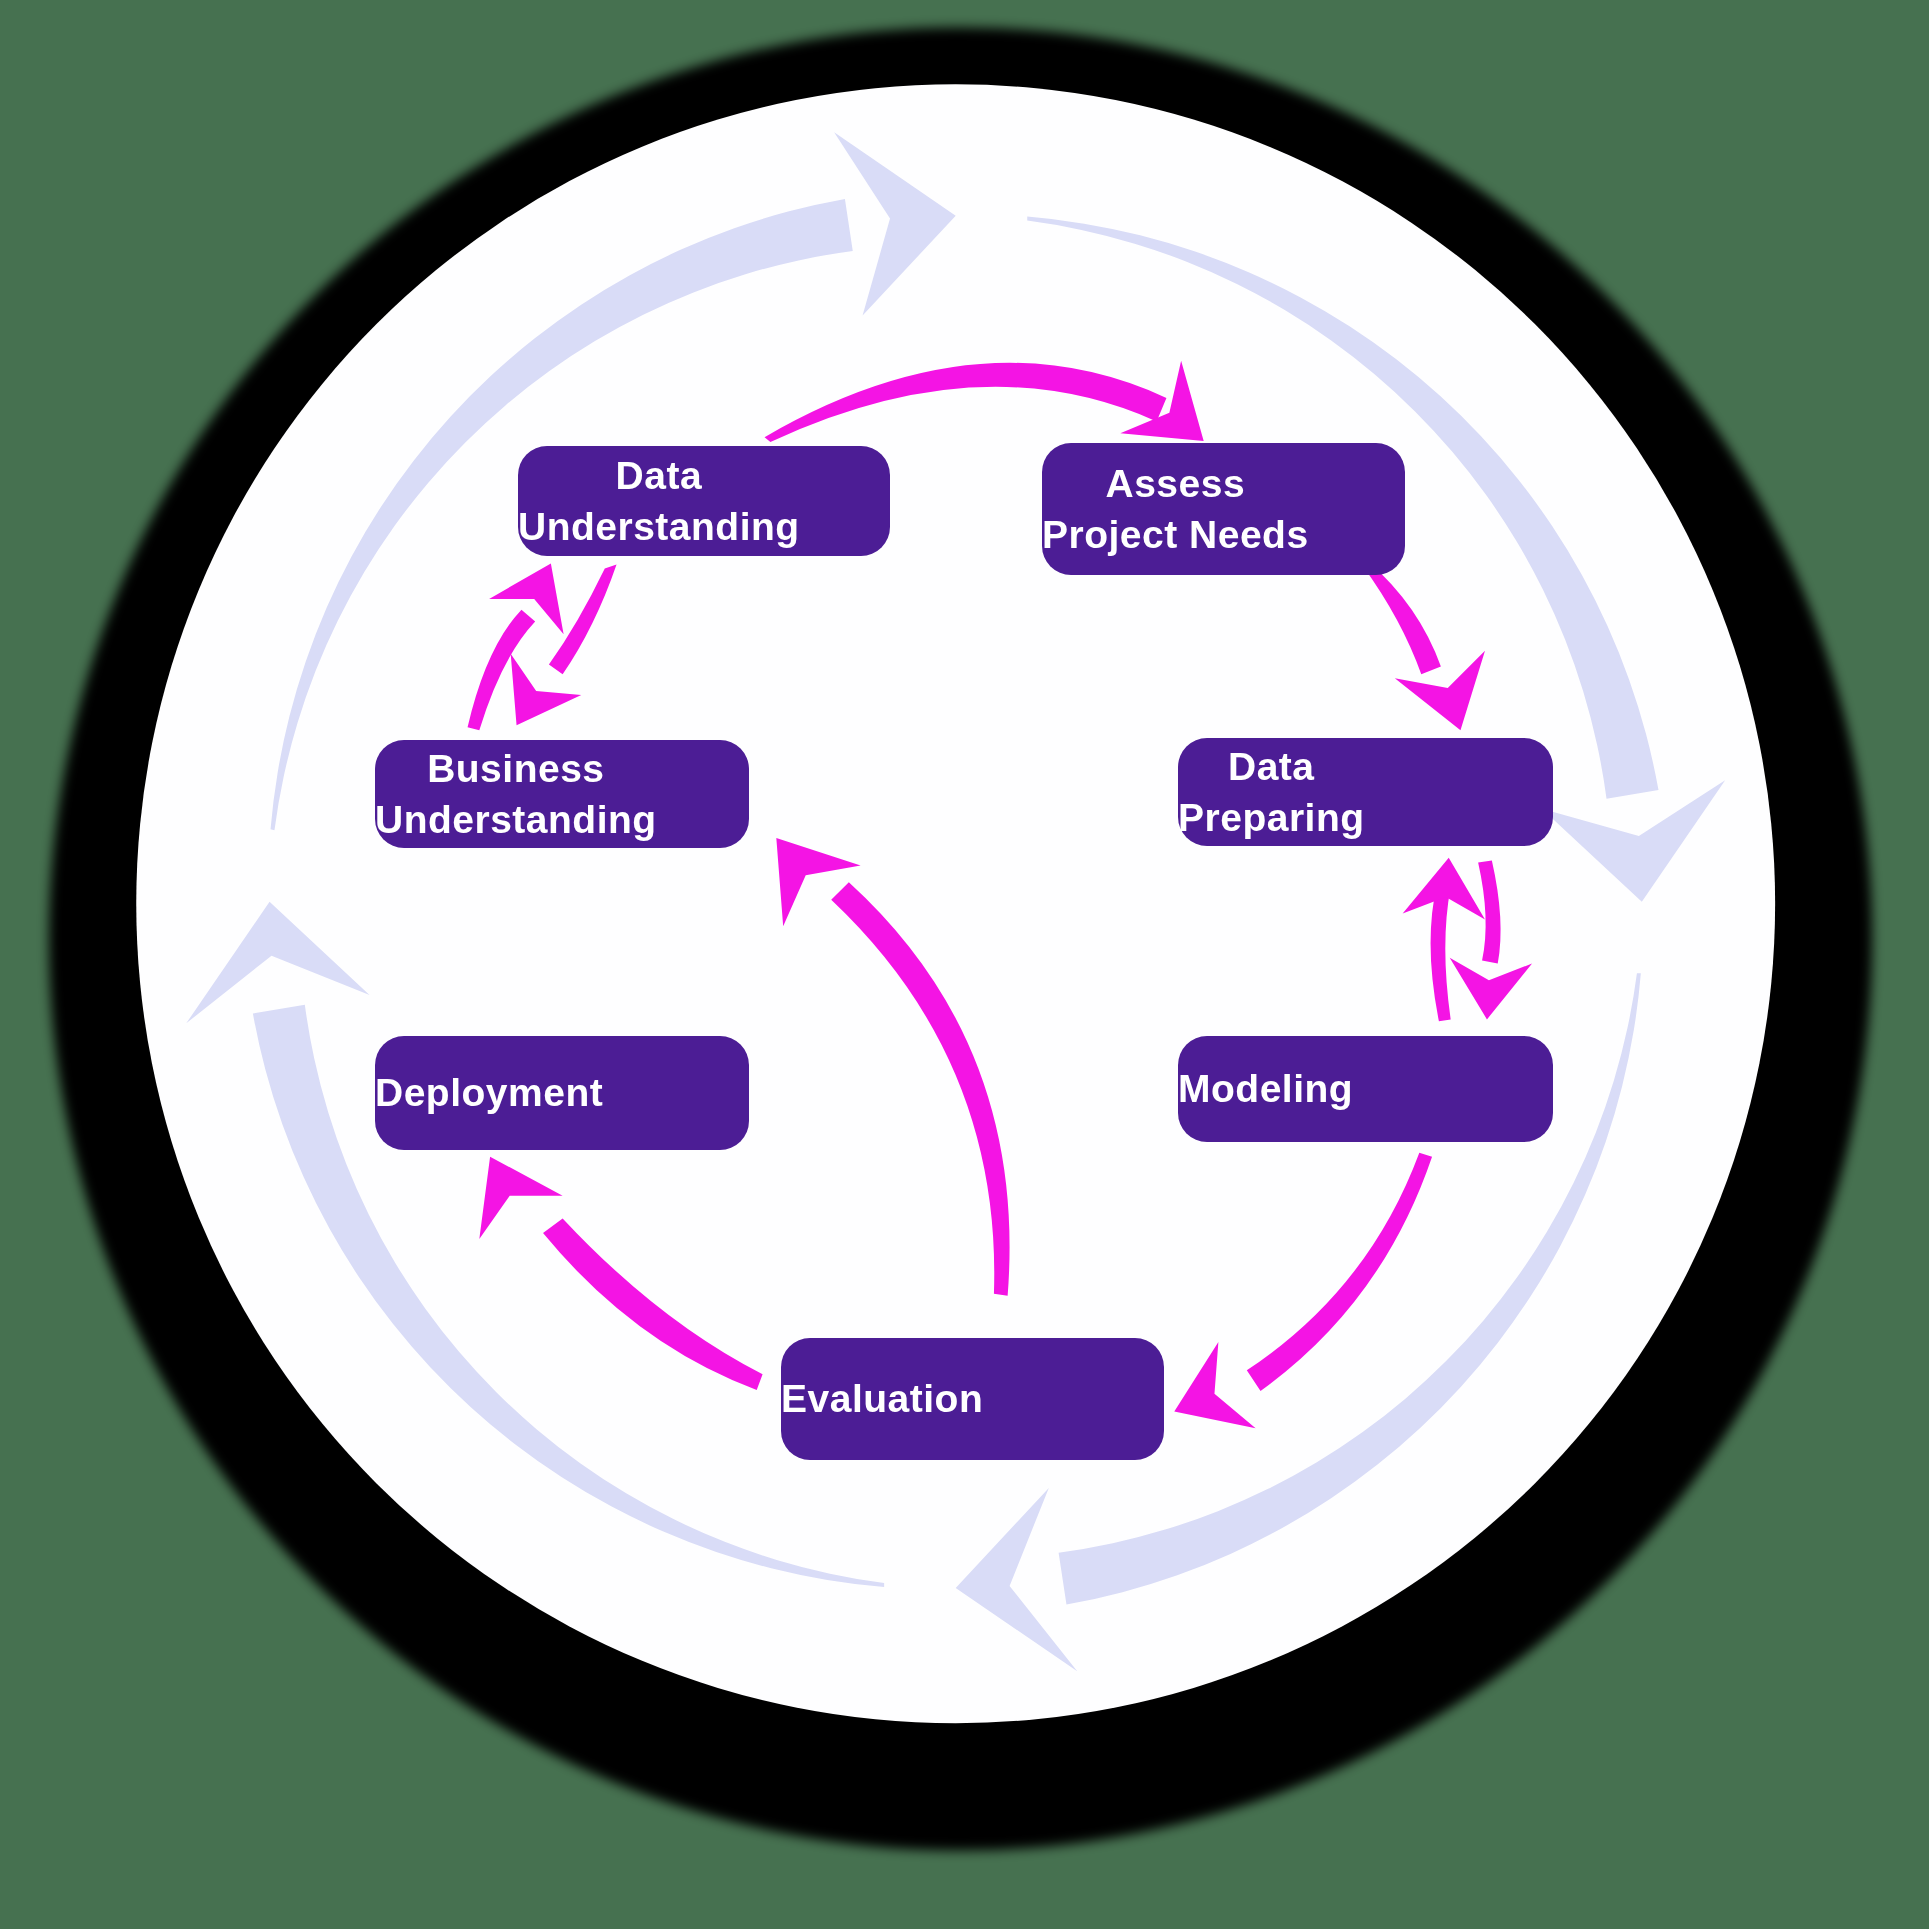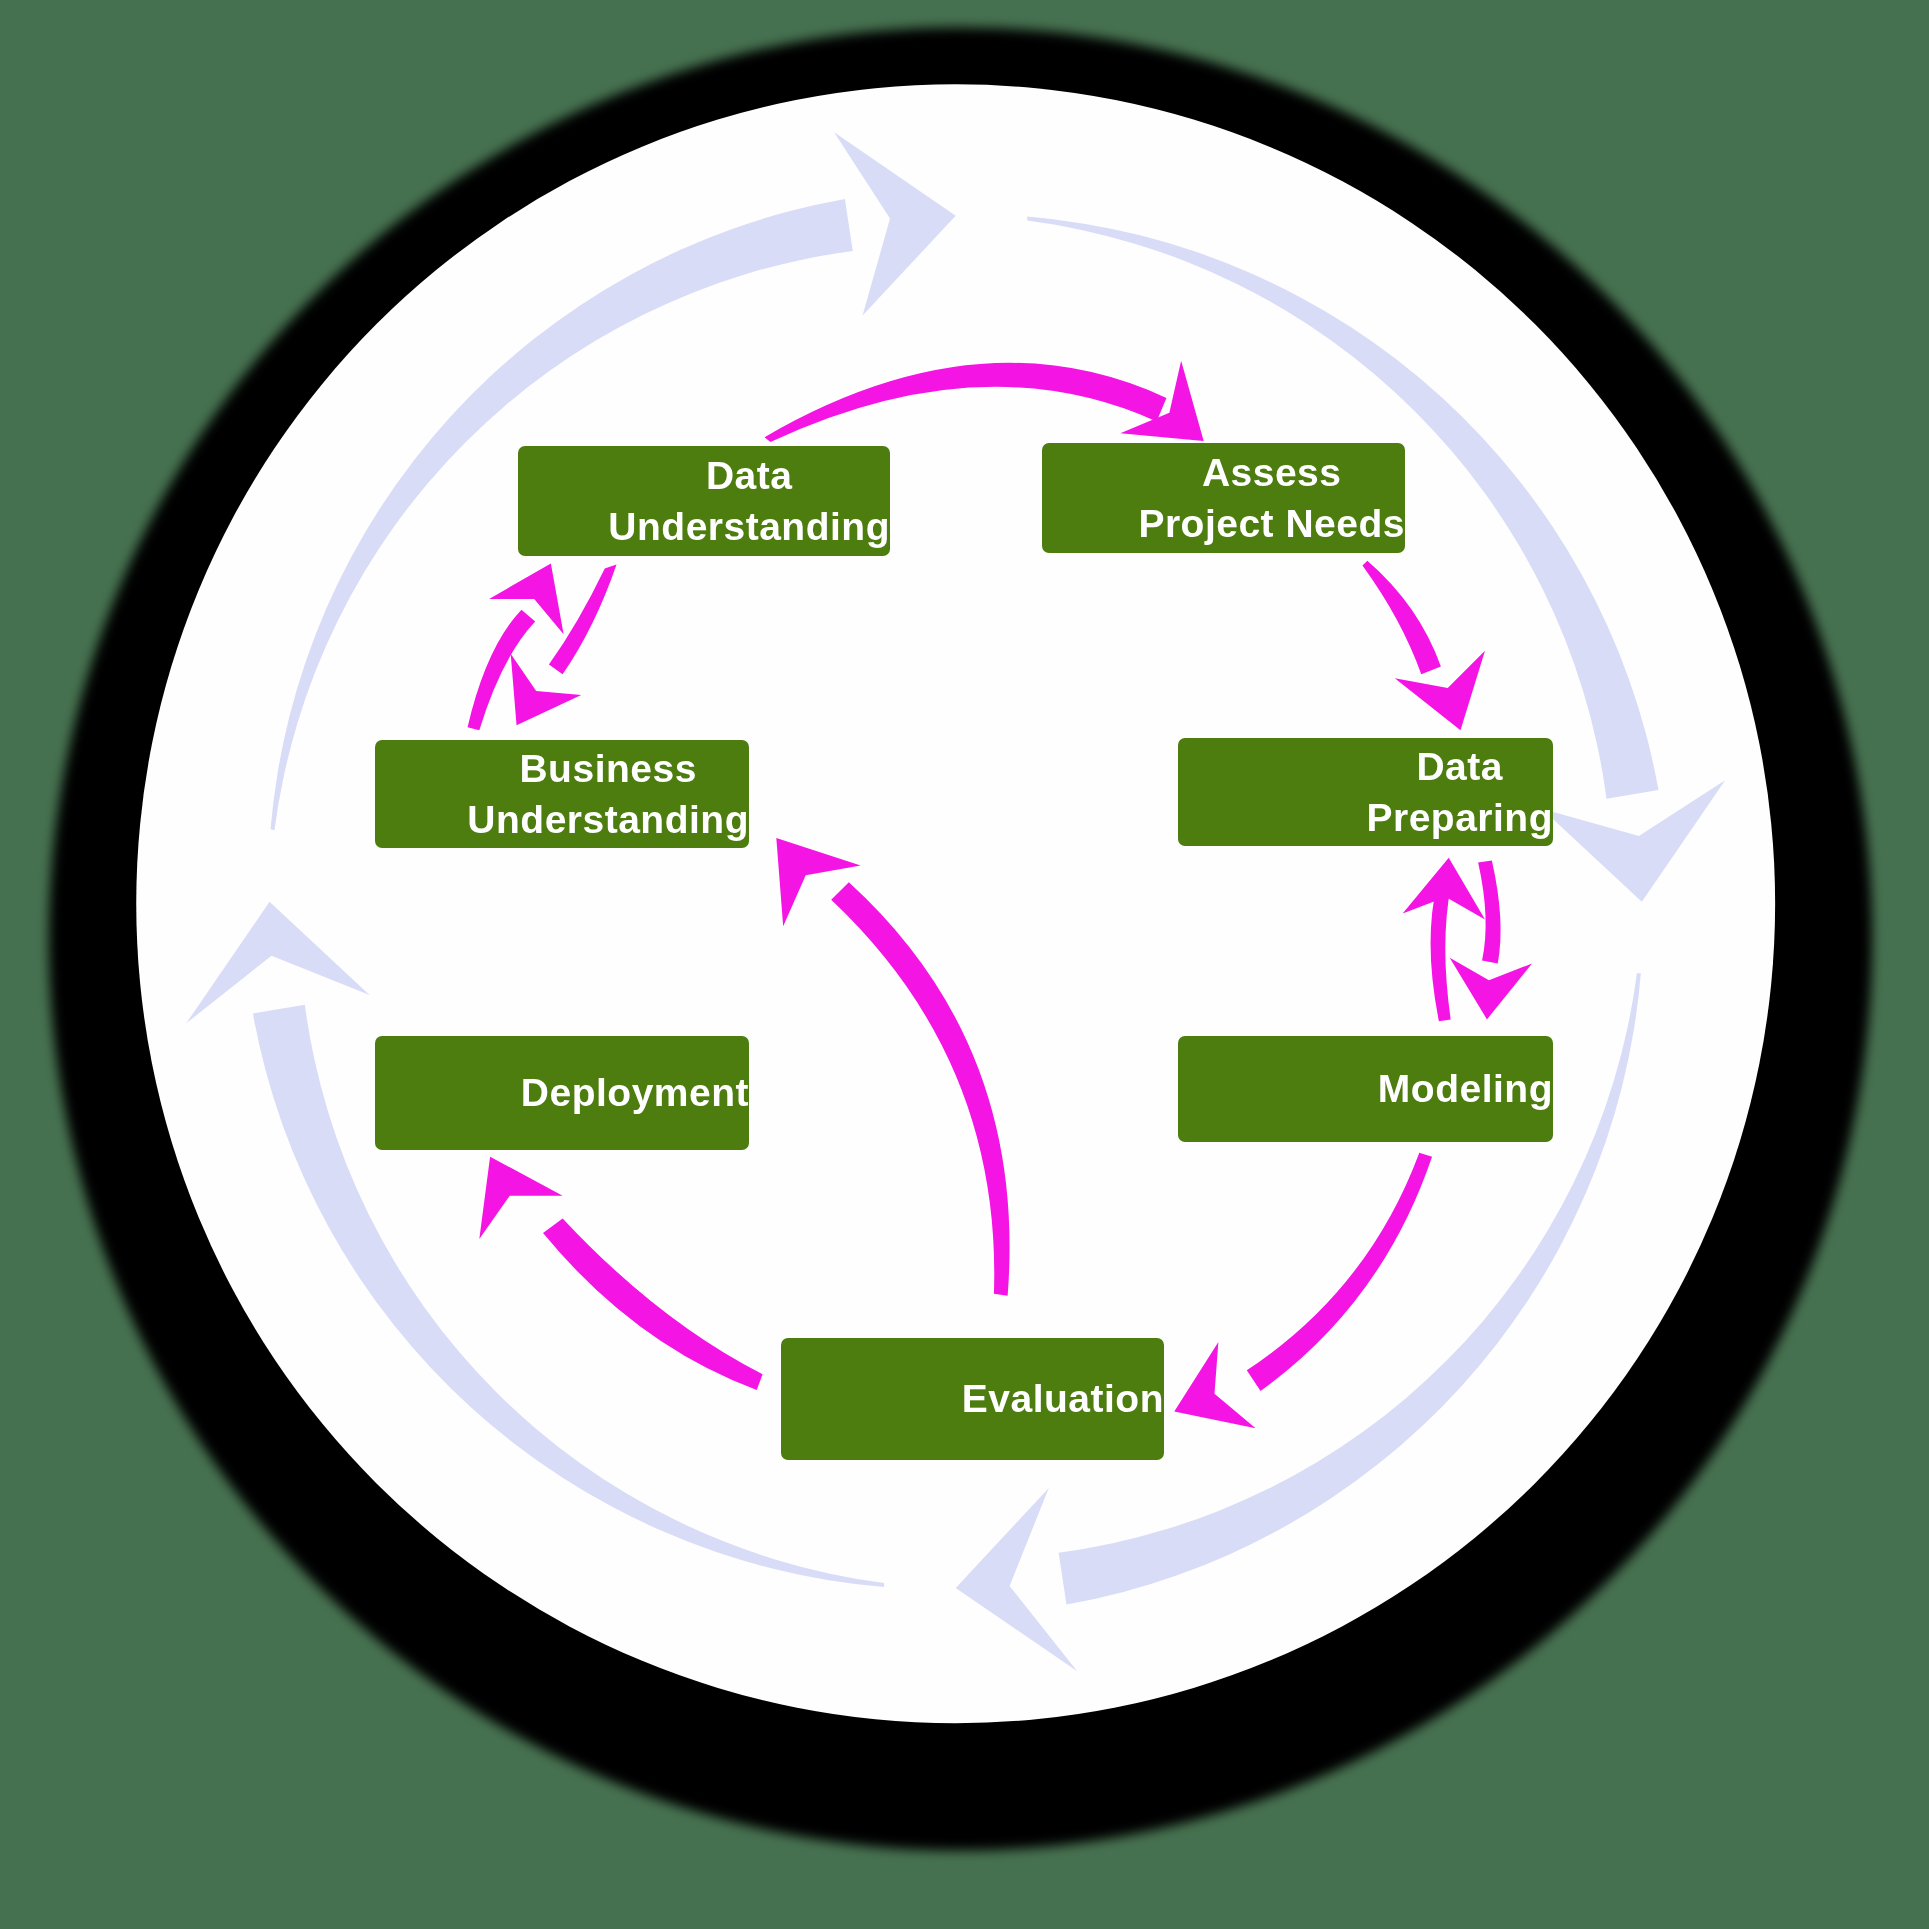--- a/index.html
+++ b/index.html
@@ -11,25 +11,25 @@
   }
   .stage{
     position:relative;
     width:1930px;height:1930px;
   }
   .stage svg{
     position:absolute;left:0;top:0;
   }
   .node{
     position:absolute;
-    background:#4d7c0f;
-    border-radius:7px;
+    background:#4c1d95;
+    border-radius:29px;
     display:flex;
     align-items:center;
-    justify-content:flex-end;
+    justify-content:flex-start;
     text-align:center;
   }
   .node-label{
     color:#ffffff;
     font-size:39px;
     font-weight:bold;
     line-height:1.32;
     white-space:pre-line;
     letter-spacing:0.5px;
   }
@@ -93,21 +93,21 @@
       <path d="M 1028 1322 Q 1048 1066 866 900 L 848 918 Q 1022 1082 1014 1320 Z"></path>
       <path d="M 792 855 L 799 945 L 822 893 L 878 883 Z"></path>
     </g>
   </svg>
 
   <div class="node" style="left:518px;top:446px;width:372px;height:110px;">
     <span class="node-label">Data
 Understanding</span>
   </div>
 
-  <div class="node" style="left:1042px;top:443px;width:363px;height:110px;">
+  <div class="node" style="left:1042px;top:443px;width:363px;height:132px;">
     <span class="node-label">Assess
 Project Needs</span>
   </div>
 
   <div class="node" style="left:375px;top:740px;width:374px;height:108px;">
     <span class="node-label">Business
 Understanding</span>
   </div>
 
   <div class="node" style="left:1178px;top:738px;width:375px;height:108px;">

